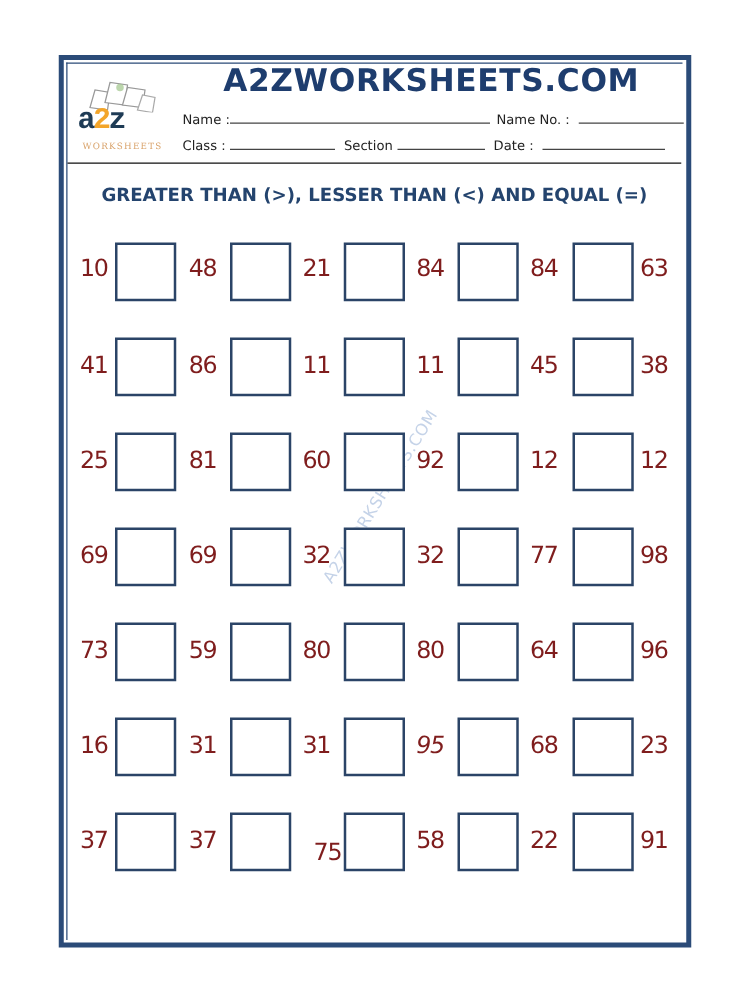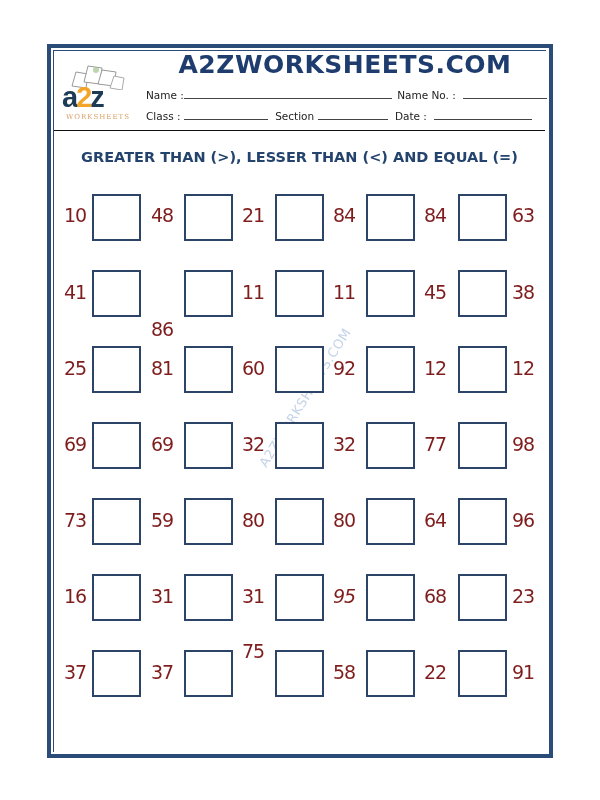--- a/index.html
+++ b/index.html
@@ -12,22 +12,22 @@
     .inner-border {
       position: absolute; left: 53px; top: 50px; width: 493px; height: 702px;
       border-left: 1px solid #2b4b78; border-top: 1px solid #2b4b78;
       box-sizing: border-box;
     }
 
     
     .logo { position: absolute; left: 58px; top: 64px; width: 78px; height: 58px; }
     .logo .papers { position: absolute; left: 8px; top: 0; width: 60px; height: 26px; }
     .logo .letters {
-      position: absolute; left: 4px; top: 18px; font-family: Liberation Sans, sans-serif;
-      font-weight: bold; font-size: 29px; letter-spacing: -2px; line-height: 30px; color: #1e3b55;
+      position: absolute; left: 4px; top: 18px; font-family: Liberation Mono, monospace;
+      font-weight: bold; font-size: 24px; letter-spacing: -2px; line-height: 30px; color: #1e3b55;
     }
     .logo .letters .two { color: #f3a52a; }
     .logo .sub {
       position: absolute; left: 0; top: 49px; width: 80px; text-align: center;
       font-family: "DejaVu Serif", serif; font-size: 7px; letter-spacing: 1px; color: #d9a36b;
     }
 
     .site-title {
       position: absolute; left: 150px; top: 50px; width: 390px; text-align: center;
       font-family: "DejaVu Sans", sans-serif; font-weight: bold; font-size: 25px;
@@ -112,21 +112,21 @@
   <div class="num" style="left:233px; top:204px;">21</div>
   <div class="box" style="left:275px; top:194px;"></div>
   <div class="num" style="left:324px; top:204px;">84</div>
   <div class="box" style="left:366px; top:194px;"></div>
   <div class="num" style="left:415px; top:204px;">84</div>
   <div class="box" style="left:458px; top:194px;"></div>
   <div class="num" style="left:503px; top:204px;">63</div>
 
   <div class="num" style="left:55px; top:281px;">41</div>
   <div class="box" style="left:92px; top:270px;"></div>
-  <div class="num" style="left:142px; top:281px;margin-top:37px;">86</div>
+  <div class="num" style="left:142px; top:281px;">86</div>
   <div class="box" style="left:184px; top:270px;"></div>
   <div class="num" style="left:233px; top:281px;">11</div>
   <div class="box" style="left:275px; top:270px;"></div>
   <div class="num" style="left:324px; top:281px;">11</div>
   <div class="box" style="left:366px; top:270px;"></div>
   <div class="num" style="left:415px; top:281px;">45</div>
   <div class="box" style="left:458px; top:270px;"></div>
   <div class="num" style="left:503px; top:281px;">38</div>
 
   <div class="num" style="left:55px; top:357px;">25</div>
@@ -174,20 +174,20 @@
   <div class="num" style="left:324px; top:585px;font-style:italic;">95</div>
   <div class="box" style="left:366px; top:574px;"></div>
   <div class="num" style="left:415px; top:585px;">68</div>
   <div class="box" style="left:458px; top:574px;"></div>
   <div class="num" style="left:503px; top:585px;">23</div>
 
   <div class="num" style="left:55px; top:661px;">37</div>
   <div class="box" style="left:92px; top:650px;"></div>
   <div class="num" style="left:142px; top:661px;">37</div>
   <div class="box" style="left:184px; top:650px;"></div>
-  <div class="num" style="left:233px; top:640px;">75</div>
+  <div class="num" style="left:233px; top:671px;text-align:right;">75</div>
   <div class="box" style="left:275px; top:650px;"></div>
   <div class="num" style="left:324px; top:661px;">58</div>
   <div class="box" style="left:366px; top:650px;"></div>
   <div class="num" style="left:415px; top:661px;">22</div>
   <div class="box" style="left:458px; top:650px;"></div>
   <div class="num" style="left:503px; top:661px;">91</div>
 </div>
 
 </body></html>

